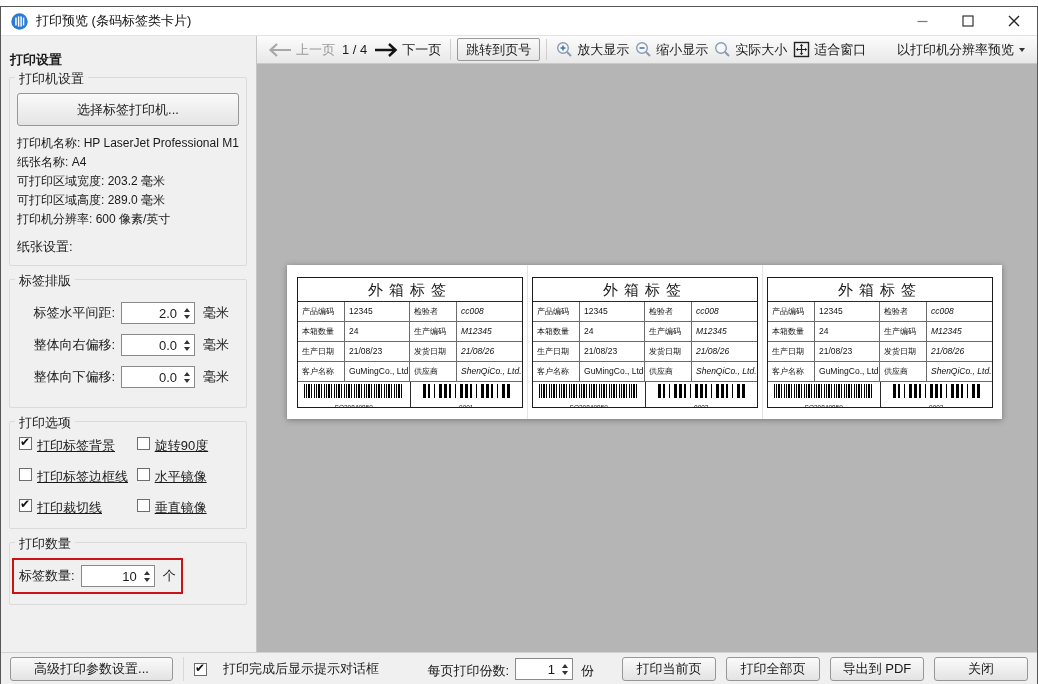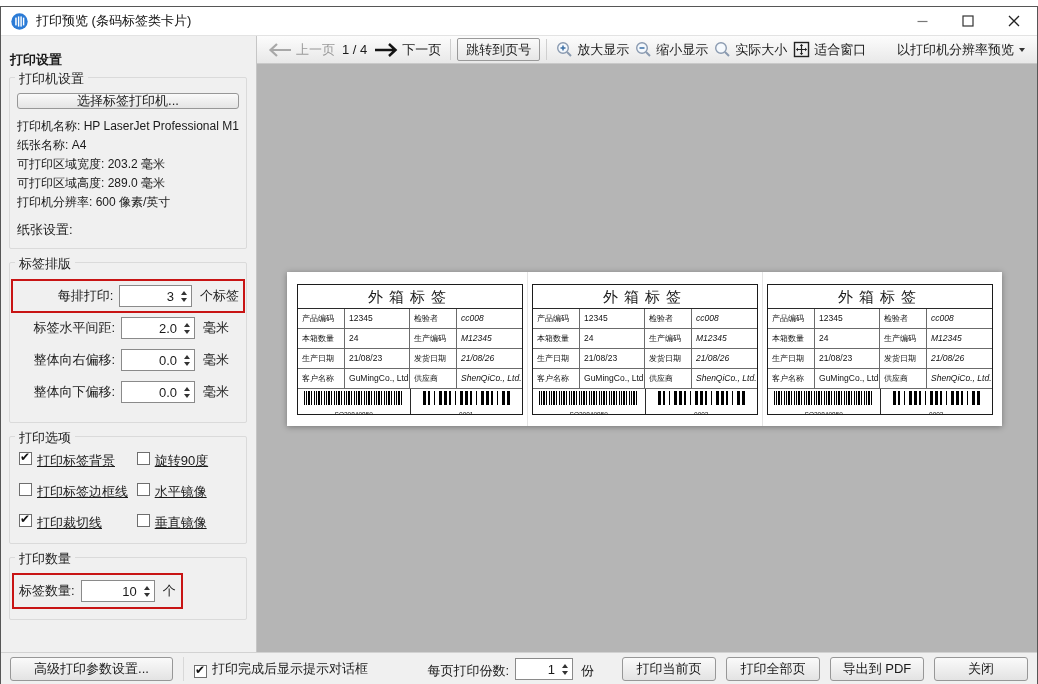--- a/index.html
+++ b/index.html
@@ -15,21 +15,21 @@
   .win-btn { width:46px; height:100%; display:flex; align-items:center; justify-content:center; }
 
   
   .main { flex:1 1 auto; display:flex; min-height:0; }
 
   
   .sidebar { flex:0 0 256px; background:#f0f0f0; border-right:1px solid #c6c6c6; padding:13px 9px 0 8px; overflow:hidden; }
   .sidebar-header { font-weight:bold; font-size:13px; padding:2px 0 8px 1px; }
   .group { position:relative; border:1px solid #dadada; border-radius:2px; margin-bottom:13px; padding:12px 7px 9px 7px; }
   .group-caption { position:absolute; top:-8px; left:5px; background:#f0f0f0; padding:0 4px; font-size:13px; color:#222; }
-  .big-button { width:100%; height:16px; margin:3px 0 8px 0; background:linear-gradient(#fafafa,#e4e4e4); border:1px solid #979797; border-radius:3px; display:flex; align-items:center; justify-content:center; font-size:13px; cursor:default; }
+  .big-button { width:100%; height:33px; margin:3px 0 8px 0; background:linear-gradient(#fafafa,#e4e4e4); border:1px solid #979797; border-radius:3px; display:flex; align-items:center; justify-content:center; font-size:13px; cursor:default; }
   .info-line { font-size:12px; line-height:19px; white-space:nowrap; overflow:hidden; }
   .paper-row { display:flex; align-items:center; margin-top:9px; }
   .combo { margin-left:5px; flex:1; height:23px; border:1px solid #8a8a8a; background:#fff; display:flex; align-items:center; padding:0 4px 0 6px; font-size:12.5px; }
   .combo-arrow { margin-left:auto; width:0; height:0; border-left:4px solid transparent; border-right:4px solid transparent; border-top:5px solid #444; }
 
   .spin-row { display:flex; align-items:center; margin:10px 0; }
   .spin-row.hl { outline:2px solid #c81414; outline-offset:4px; }
   .spin-row.inline-hl { display:inline-flex; outline:2px solid #c81414; outline-offset:5px; margin:10px 0 8px 2px; }
   .spin-label { width:98px; text-align:right; font-size:13px; white-space:nowrap; }
   .spin-label.auto { width:auto; }
@@ -51,21 +51,21 @@
   .titem { display:flex; align-items:center; margin:0 3px; white-space:nowrap; cursor:default; }
   .titem .lbl { margin-left:4px; }
   .dim { color:#9a9a9a; }
   .pageind { margin:0 4px; font-size:13px; }
   .tsep { width:1px; height:21px; background:#cfcfcf; margin:0 6px; }
   .tbtn { height:23px; padding:0 8px; background:linear-gradient(#fafafa,#e6e6e6); border:1px solid #9a9a9a; border-radius:2px; display:flex; align-items:center; }
   .res-drop { margin-left:auto; display:flex; align-items:center; padding-right:4px; }
   .res-drop .caret { margin-left:5px; width:0; height:0; border-left:3.5px solid transparent; border-right:3.5px solid transparent; border-top:4.5px solid #333; }
 
   .preview { flex:1 1 auto; background:#b5b5b5; position:relative; overflow:hidden; }
-  .page { position:absolute; left:30px; top:208px; width:715px; height:154px; background:#ffffff; box-shadow:0 1px 6px rgba(0,0,0,0.35); }
+  .page { position:absolute; left:30px; top:201px; width:715px; height:154px; background:#ffffff; box-shadow:0 1px 6px rgba(0,0,0,0.35); }
   .cutline-v { position:absolute; top:0; bottom:0; width:1px; background:#e4e4e4; }
 
   .card { position:absolute; top:12px; width:226px; height:131px; background:#fff; border:1px solid #1c1c1c; }
   .card-title { height:24px; border-bottom:1px solid #2a2a2a; text-align:center; font-family:"DejaVu Serif", serif; font-size:15px; letter-spacing:6px; padding-top:3px; }
   .card-table { display:grid; grid-template-columns:21% 29% 21% 29%; }
   .ccell { height:20px; line-height:19px; font-size:8px; padding-left:4px; border-bottom:1px solid #6b6b6b; border-right:1px solid #6b6b6b; overflow:hidden; white-space:nowrap; color:#111; }
   .ccell.val { font-size:8.5px; }
   .ccell.last { border-right:none;font-style:italic; }
   .card-bc { display:flex; height:25px; }
   .bch { flex:1; text-align:center; overflow:hidden; }
@@ -74,21 +74,21 @@
   .bc-dense { background:repeating-linear-gradient(90deg,#000 0 1px,#fff 1px 2px,#000 2px 3px,#fff 3px 4px,#000 4px 6px,#fff 6px 7px,#000 7px 8px,#fff 8px 10px); }
   .bc-wide { margin:2px 12px 0 12px; background:repeating-linear-gradient(90deg,#000 0 3px,#fff 3px 5px,#000 5px 7px,#fff 7px 11px,#000 11px 12px,#fff 12px 16px,#000 16px 19px,#fff 19px 21px); }
   .bc-text { display:inline-block; background:#fff; margin-top:-4px; padding:0 3px; font-size:6.5px; line-height:7px; color:#222; position:relative; }
 
   
   .bottombar { flex:0 0 33px; background:#f0f0f0; border-top:1px solid #d2d2d2; display:flex; align-items:center; padding:0 9px; }
   .btn { height:24px; background:linear-gradient(#fafafa,#e3e3e3); border:1px solid #979797; border-radius:3px; display:flex; align-items:center; justify-content:center; font-size:13px; cursor:default; white-space:nowrap; }
   .btn.adv { width:163px; }
   .btn.act { width:94px; margin-left:10px; }
   .bsep { width:1px; height:24px; background:#d8d8d8; margin:0 10px; }
-  .bb-cb { display:flex; align-items:flex-end; }
+  .bb-cb { display:flex; align-items:center;gap:11px; }
   .copies { display:flex; align-items:flex-end; margin-left:auto; }
   .copies .spin { width:58px; }
   .darkstrip { flex:0 0 4px; background:#213c3c; }
 </style>
 </head>
 <body>
 
 <div class="window">
 
   <div class="titlebar">
@@ -133,31 +133,20 @@
         <div class="info-line">可打印区域高度: 289.0 毫米</div>
         <div class="info-line">打印机分辨率: 600 像素/英寸</div>
         <div class="paper-row">
           <span>纸张设置:</span>
         </div>
       </div>
 
       <div class="group">
         <div class="group-caption">标签排版</div>
 
-        <div class="spin-row hl">
-          <span class="spin-label">每排打印:</span>
-          <div class="spin">
-            <div class="spin-val">3</div>
-            <div class="spin-btns">
-                <span class="tri-up"></span>
-                <span class="tri-dn"></span>
-              </div>
-          </div>
-          <span class="unit">个标签</span>
-        </div>
 
         <div class="spin-row">
           <span class="spin-label">标签水平间距:</span>
           <div class="spin">
             <div class="spin-val">2.0</div>
             <div class="spin-btns">
                 <span class="tri-up"></span>
                 <span class="tri-dn"></span>
               </div>
           </div>

